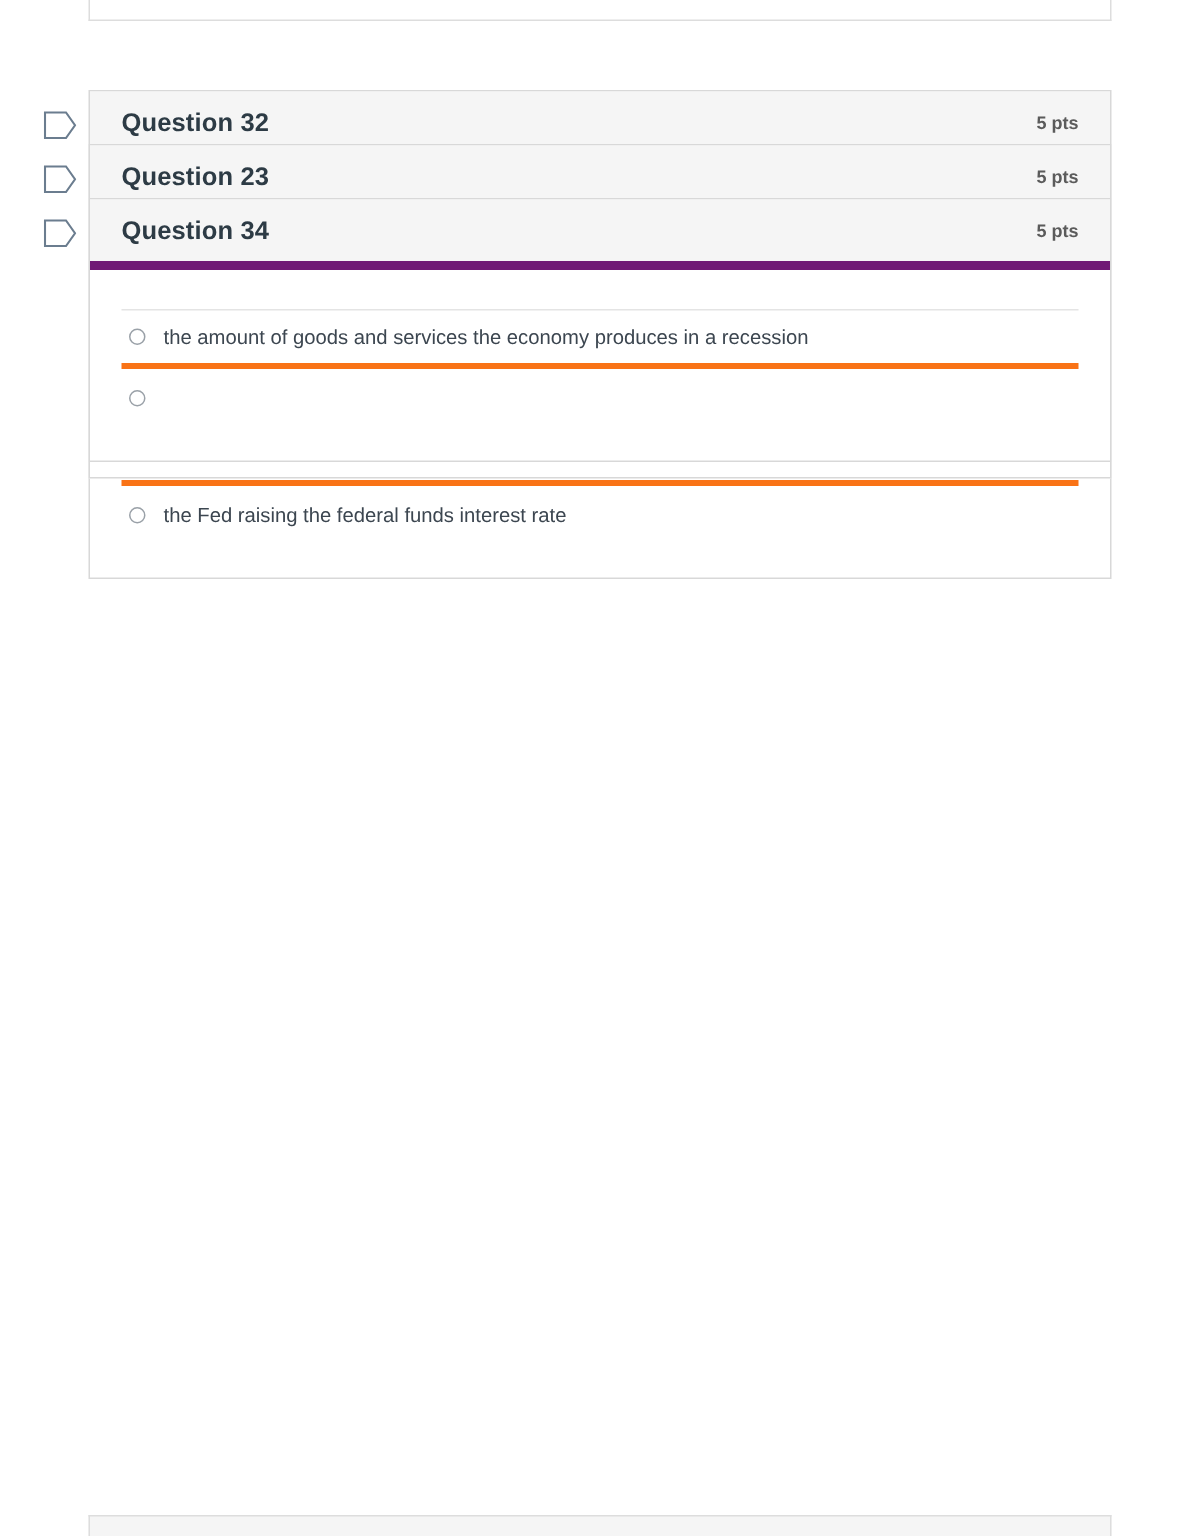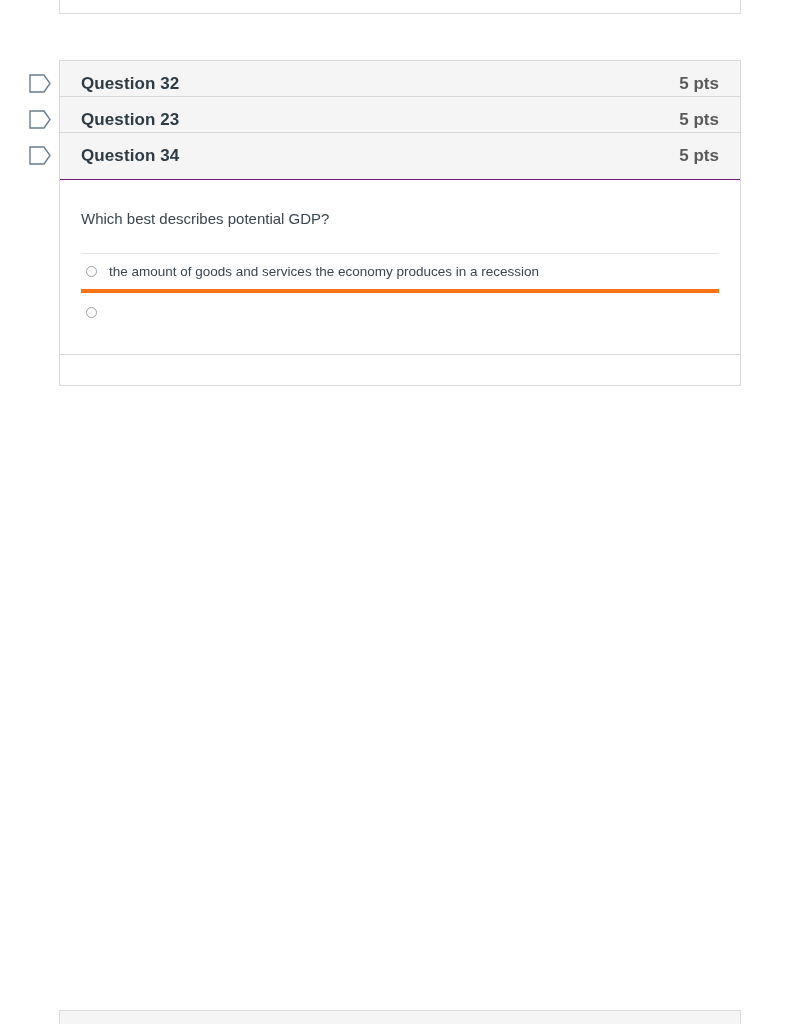--- a/index.html
+++ b/index.html
@@ -68,32 +68,32 @@
     border: 1px solid #d8d8d8;
   }
 
   .q-header {
     display: flex;
     align-items: center;
     justify-content: space-between;
     height: 47px;
     padding: 0 21px;
     background: #f5f5f5;
-    border-bottom: 1px solid #701a75;
+    border-bottom: 6px solid #701a75;
   }
 
   .q-title {
     font-size: 17px;
     font-weight: bold;
     color: #2d3b45;
     letter-spacing: 0.1px;
   }
 
   .q-points {
-    font-size: 17px;
+    font-size: 12px;
     font-weight: bold;
     color: #5b5b5b;
   }
 
   .q-body {
     padding: 26px 21px 0 21px;
   }
 
   .q-text {
     font-size: 15px;
@@ -210,21 +210,20 @@
   <div class="question-block" style="top: 132px;">
     <svg class="flag-icon" viewBox="0 0 22 19">
       <path d="M1 1 H15 L21 9.5 L15 18 H1 Z" fill="none" stroke="#6b7d8f" stroke-width="1.4"></path>
     </svg>
     <div class="q-card">
       <div class="q-header">
         <span class="q-title">Question 34</span>
         <span class="q-points">5 pts</span>
       </div>
       <div class="q-body">
-        <div class="q-text">Which best describes potential GDP?</div>
         <div class="answers">
   <label class="answer-row">
     <span class="radio"></span>
     <span class="answer-label">the amount of goods and services the economy produces in a recession</span>
   </label>
 
 
   <label class="answer-row">
     <span class="radio"></span>
   </label>

